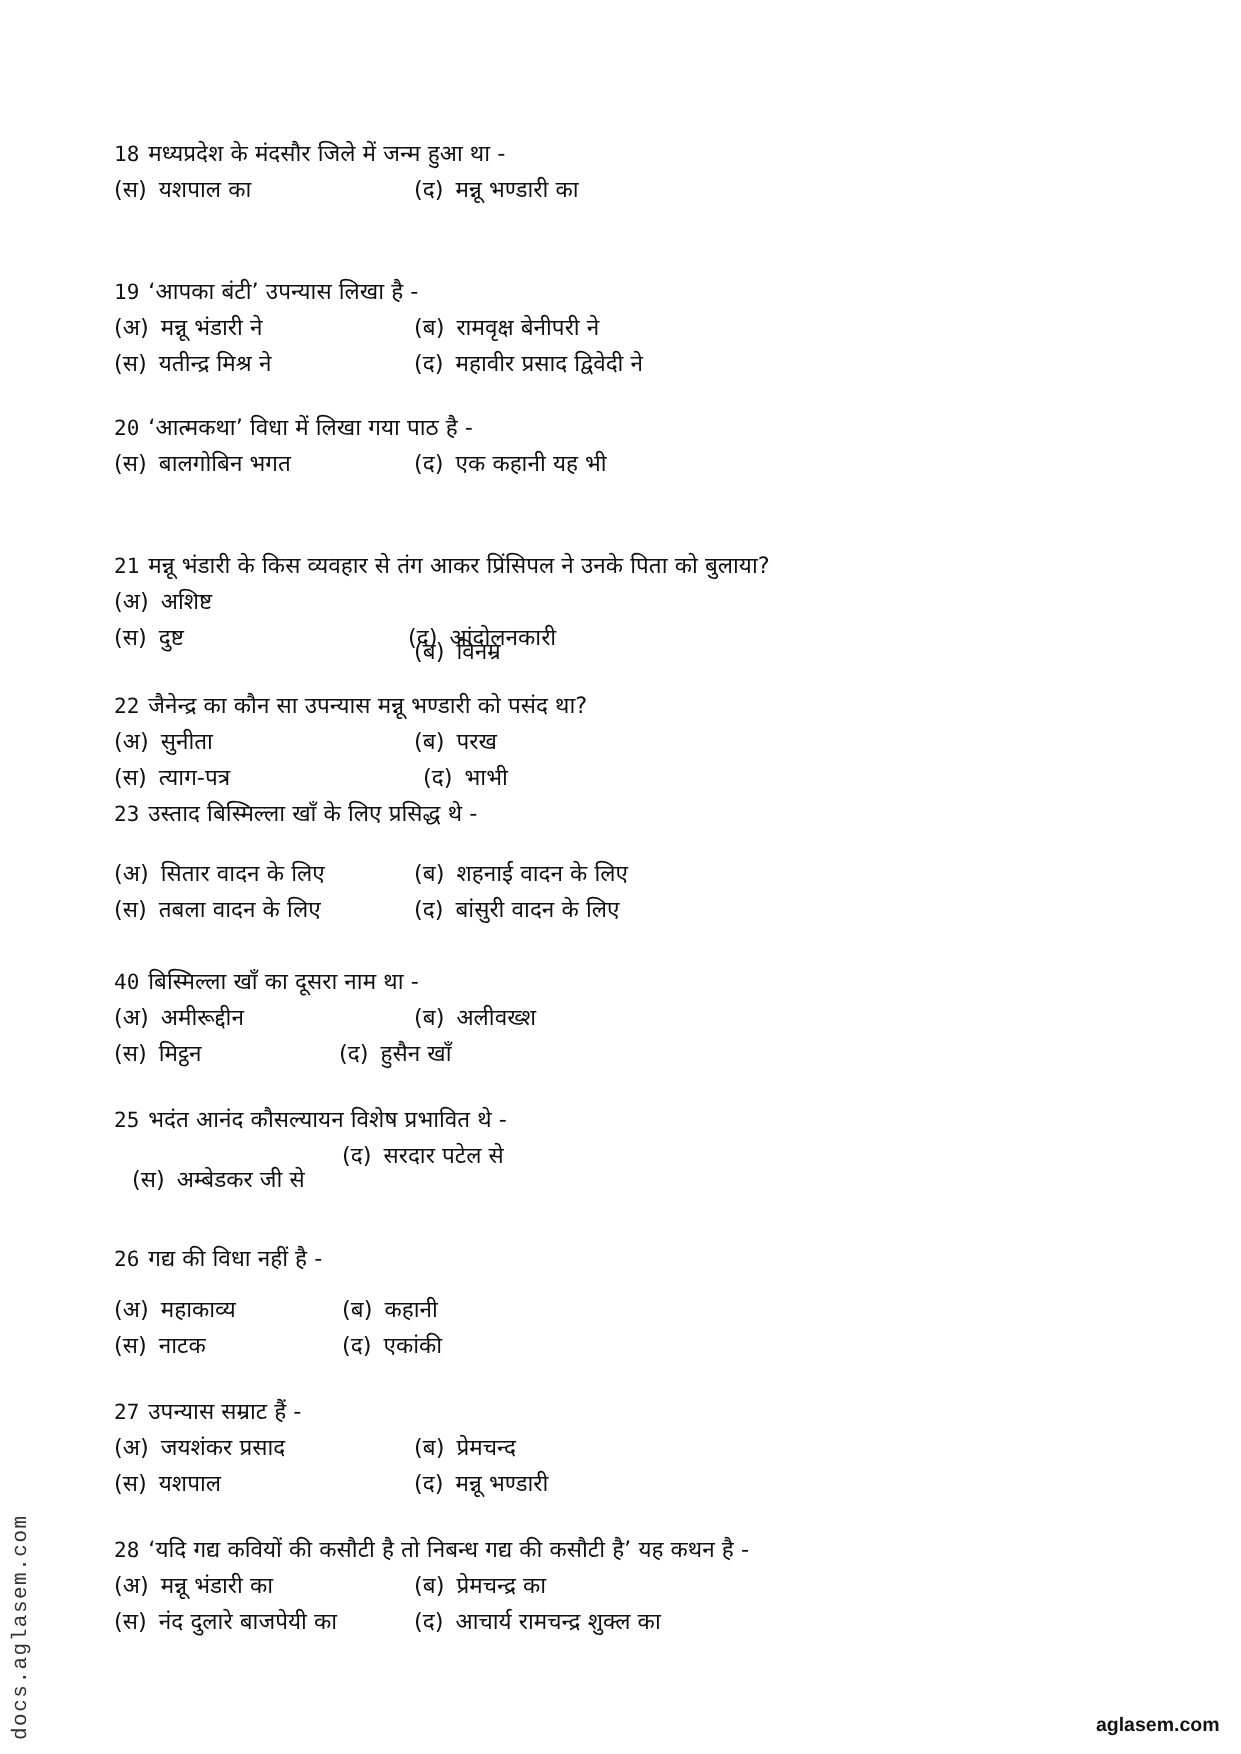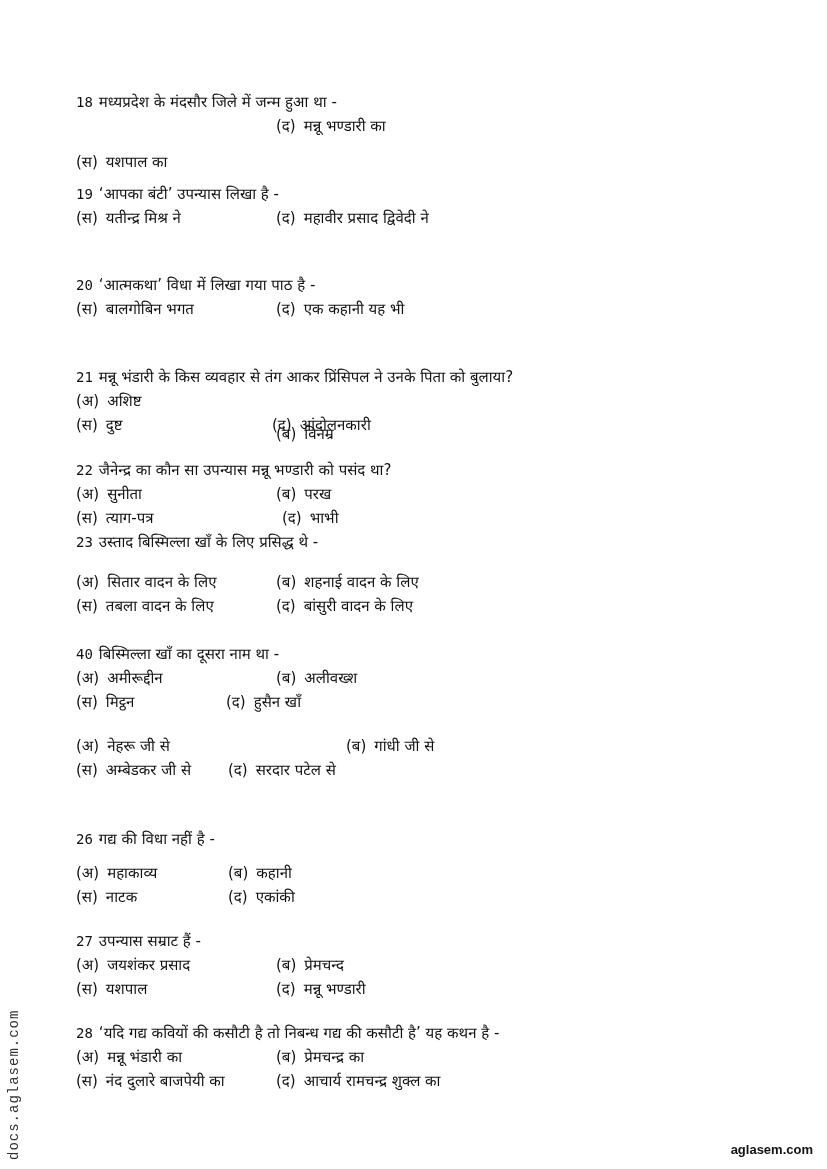--- a/index.html
+++ b/index.html
@@ -17,26 +17,30 @@
   .watermark-corner { position: absolute; right: 14px; top: 1142px; font-family: "Liberation Sans", sans-serif;
          font-weight: bold; font-size: 13px; color: #111111; }
 </style>
 </head>
 <body>
 
 <div id="questions">
     <div class="q" style="top: 90px;">
       <div class="q-text"><span class="q-num">18</span><span>मध्यप्रदेश के मंदसौर जिले में जन्म हुआ था -</span></div>
       <div class="opt-row">
-        <span class="opt" style="left: 0px; margin-top: 36px;"><span class="opt-label">(स)</span><span>यशपाल का</span></span>
+        <span class="opt" style="left: 0px;"><span class="opt-label">(स)</span><span>यशपाल का</span></span>
         <span class="opt" style="left: 200px;"><span class="opt-label">(द)</span><span>मन्नू भण्डारी का</span></span>
       </div>
     </div>
     <div class="q" style="top: 182px;">
       <div class="q-text"><span class="q-num">19</span><span>‘आपका बंटी’ उपन्यास लिखा है -</span></div>
+      <div class="opt-row">
+        <span class="opt" style="left: 0px;"><span class="opt-label">(अ)</span><span>मन्नू भंडारी ने</span></span>
+        <span class="opt" style="left: 200px;"><span class="opt-label">(ब)</span><span>रामवृक्ष बेनीपरी ने</span></span>
+      </div>
       <div class="opt-row">
         <span class="opt" style="left: 0px;"><span class="opt-label">(स)</span><span>यतीन्द्र मिश्र ने</span></span>
         <span class="opt" style="left: 200px;"><span class="opt-label">(द)</span><span>महावीर प्रसाद द्विवेदी ने</span></span>
       </div>
     </div>
     <div class="q" style="top: 273px;">
       <div class="q-text"><span class="q-num">20</span><span>‘आत्मकथा’ विधा में लिखा गया पाठ है -</span></div>
       <div class="opt-row">
         <span class="opt" style="left: 0px;"><span class="opt-label">(स)</span><span>बालगोबिन भगत</span></span>
         <span class="opt" style="left: 200px;"><span class="opt-label">(द)</span><span>एक कहानी यह भी</span></span>
@@ -80,26 +84,23 @@
       <div class="opt-row">
         <span class="opt" style="left: 0px;"><span class="opt-label">(अ)</span><span>अमीरूद्दीन</span></span>
         <span class="opt" style="left: 200px;"><span class="opt-label">(ब)</span><span>अलीवख्श</span></span>
       </div>
       <div class="opt-row">
         <span class="opt" style="left: 0px;"><span class="opt-label">(स)</span><span>मिट्ठन</span></span>
         <span class="opt" style="left: 150px;"><span class="opt-label">(द)</span><span>हुसैन खाँ</span></span>
       </div>
     </div>
     <div class="q" style="top: 734px;">
+      <div class="q-text"><span class="q-num">25</span><span>भदंत आनंद कौसल्यायन विशेष प्रभावित थे -</span></div>
       <div class="opt-row">
-        <span class="opt" style="left: 0px;"><span class="opt-label">(अ)</span><span>नेहरू जी से</span></span>
-        <span class="opt" style="left: 270px;"><span class="opt-label">(ब)</span><span>गांधी जी से</span></span>
-      </div>
-      <div class="opt-row">
-        <span class="opt" style="left: 0px;"><span class="opt-label">(स)</span><span>अम्बेडकर जी से</span></span>
+        <span class="opt" style="left: 12px; margin-top: 16px;"><span class="opt-label">(स)</span><span>अम्बेडकर जी से</span></span>
         <span class="opt" style="left: 152px;"><span class="opt-label">(द)</span><span>सरदार पटेल से</span></span>
       </div>
     </div>
     <div class="q" style="top: 827px;">
       <div class="q-text"><span class="q-num">26</span><span>गद्य की विधा नहीं है -</span></div>
       <div class="opt-row" style="margin-top: 10px;">
         <span class="opt" style="left: 0px;"><span class="opt-label">(अ)</span><span>महाकाव्य</span></span>
         <span class="opt" style="left: 152px;"><span class="opt-label">(ब)</span><span>कहानी</span></span>
       </div>
       <div class="opt-row">

